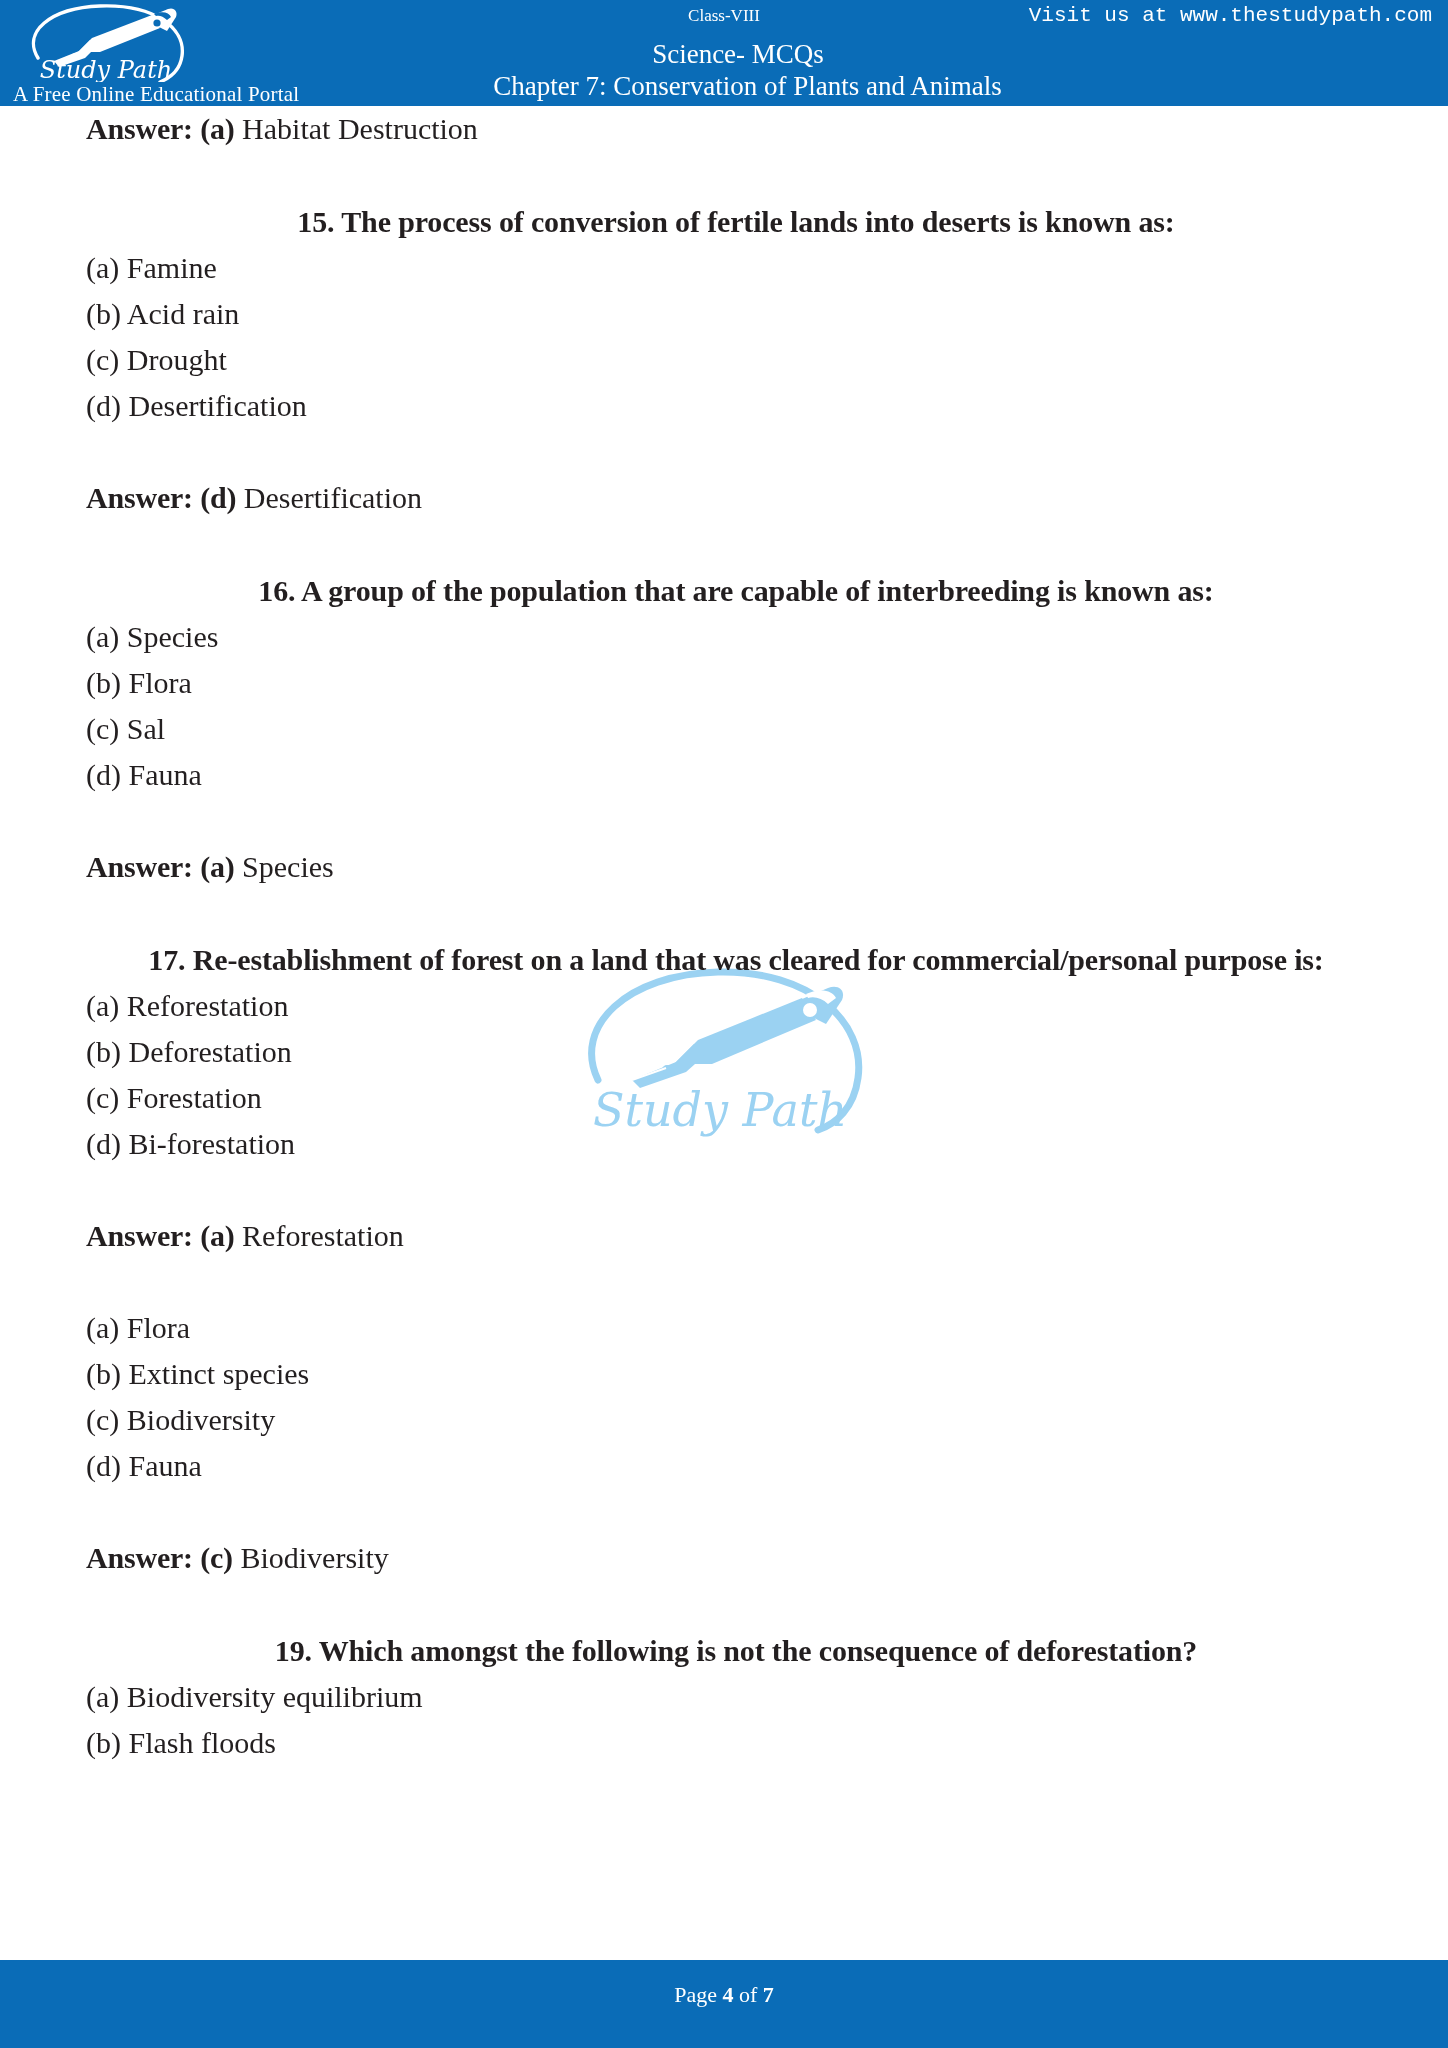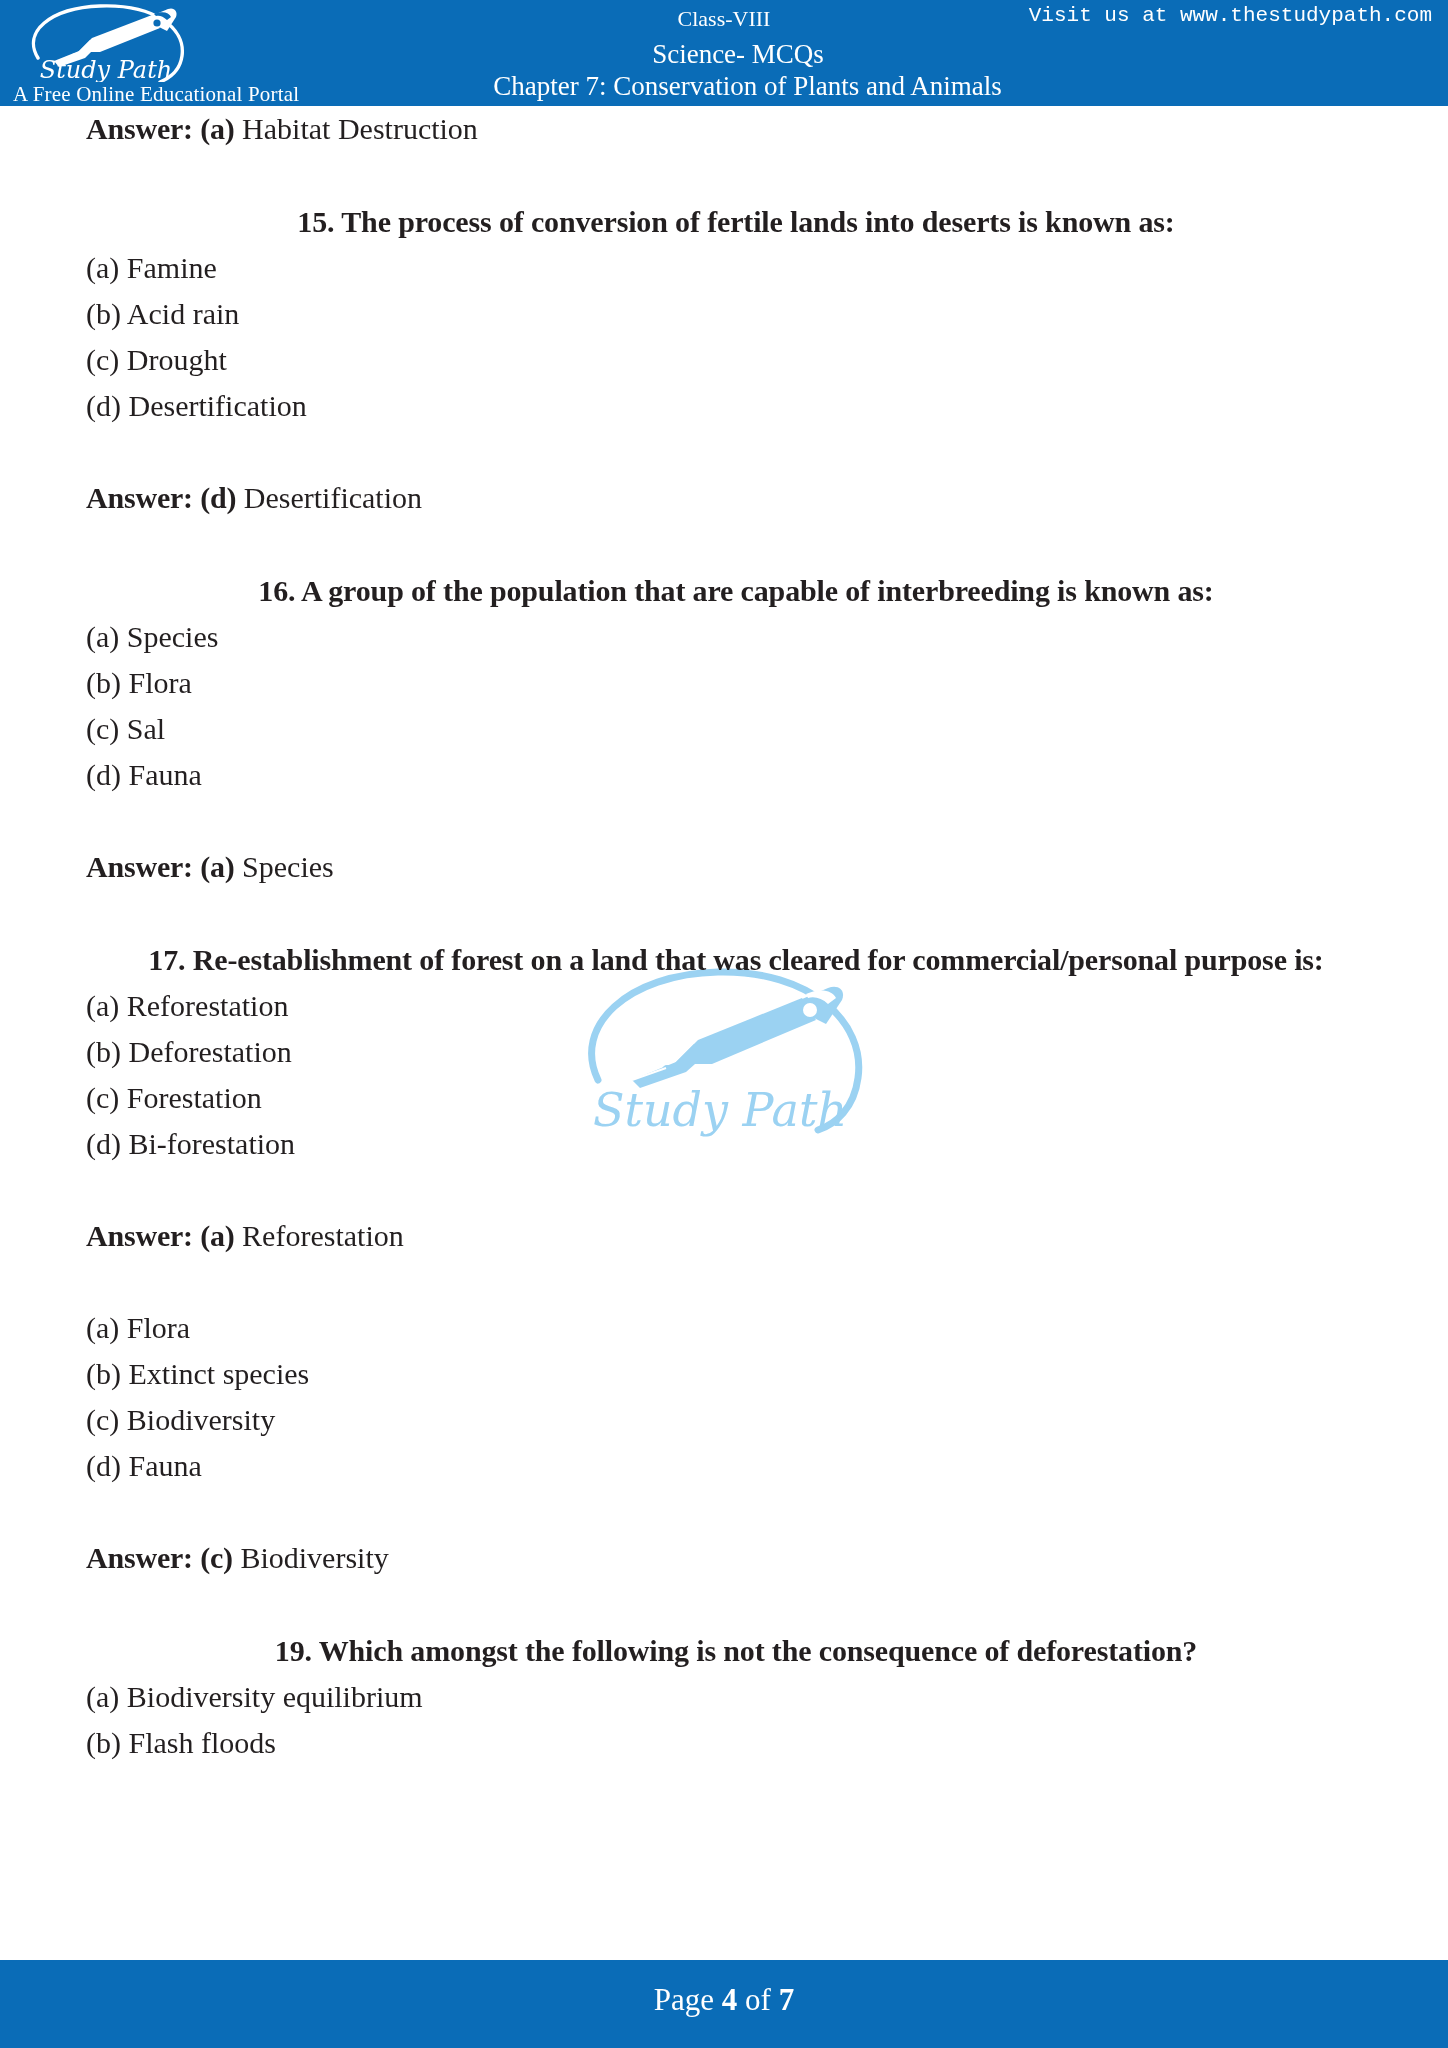--- a/index.html
+++ b/index.html
@@ -54,21 +54,21 @@
     letter-spacing:0.2px;
     white-space:nowrap;
     color:#ffffff;
     font-family:"Liberation Serif", serif;
   }
 
   .hdr-class {
     position:absolute;
     top:6px; left:0; width:1448px;
     text-align:center;
-    font-size:22px;
+    font-size:17px;
     font-family:"Liberation Serif", serif;
   }
 
   .hdr-subject {
     position:absolute;
     top:39px; left:0; width:1448px;
     text-align:center;
     font-size:27px;
     font-family:"Liberation Serif", serif;
     padding-left:28px;
@@ -156,21 +156,21 @@
     color:#ffffff;
     z-index:6;
   }
 
   .footer-text {
     position:absolute;
     top:22px;
     left:0;
     width:1448px;
     text-align:center;
-    font-size:31px;
+    font-size:22px;
     font-family:"Liberation Serif", serif;
   }
   .footer-text b { font-weight:bold; }
 </style>
 </head>
 <body>
 
 <div class="page">
 
   <div class="watermark">

